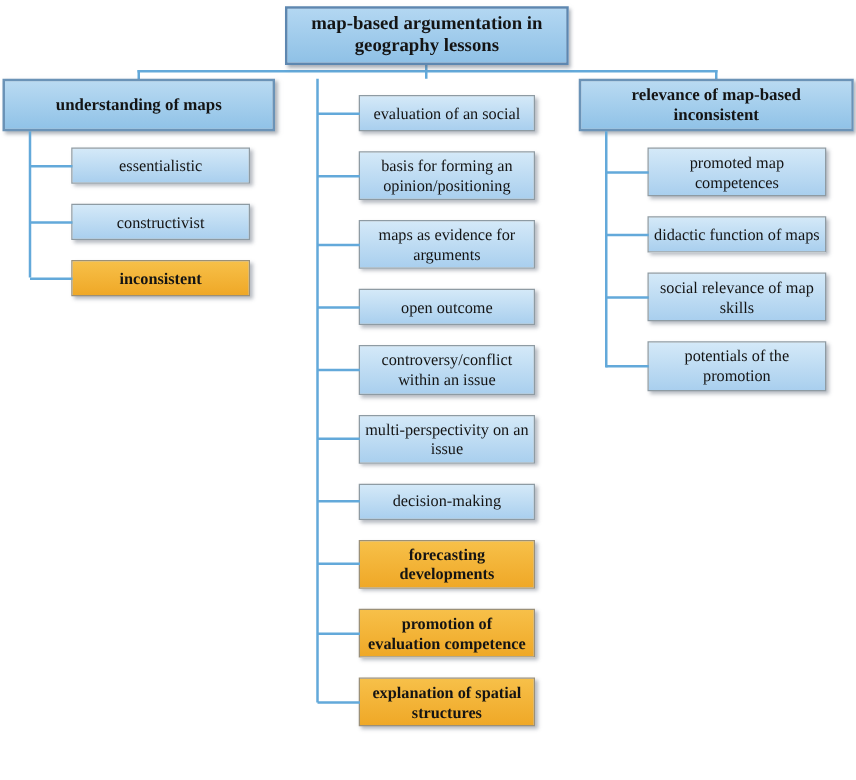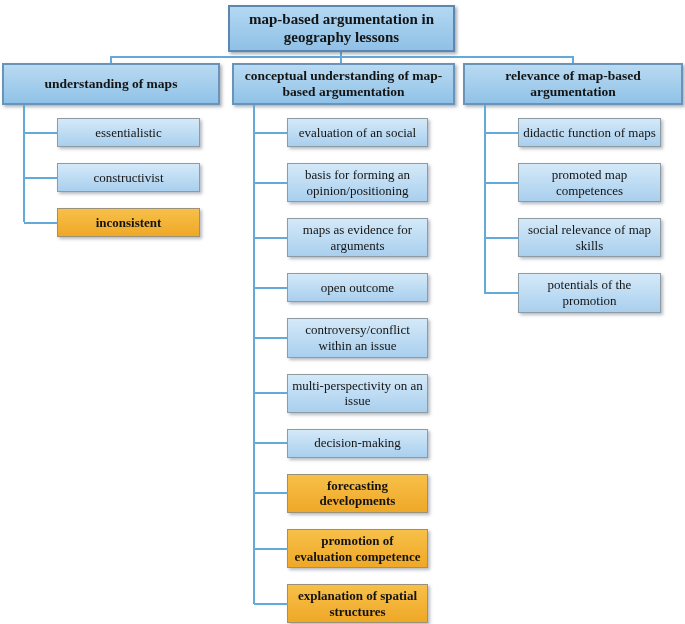--- a/index.html
+++ b/index.html
@@ -83,38 +83,37 @@
   <section class="col col-left">
     <div class="hdr">understanding of maps</div>
     <div class="children">
       <div class="item blue">essentialistic</div>
       <div class="item blue">constructivist</div>
       <div class="item orange">inconsistent</div>
     </div>
   </section>
 
   <section class="col col-mid">
-    <div class="hdr">conceptual understanding of map-based argumentation</div>
     <div class="children">
       <div class="item blue">evaluation of an social</div>
       <div class="item blue">basis for forming an opinion/positioning</div>
       <div class="item blue">maps as evidence for arguments</div>
       <div class="item blue">open outcome</div>
       <div class="item blue">controversy/conflict within an issue</div>
       <div class="item blue">multi-perspectivity on an issue</div>
       <div class="item blue">decision-making</div>
       <div class="item orange">forecasting developments</div>
       <div class="item orange">promotion of evaluation competence</div>
       <div class="item orange">explanation of spatial structures</div>
     </div>
   </section>
 
   <section class="col col-right">
-    <div class="hdr">relevance of map-based argumentation</div>
+    <div class="hdr">relevance of map-based inconsistent</div>
     <div class="children">
+      <div class="item blue">promoted map competences</div>
       <div class="item blue">didactic function of maps</div>
-      <div class="item blue">promoted map competences</div>
       <div class="item blue">social relevance of map skills</div>
       <div class="item blue">potentials of the promotion</div>
     </div>
   </section>
 
 </div>
 
 </body></html>

